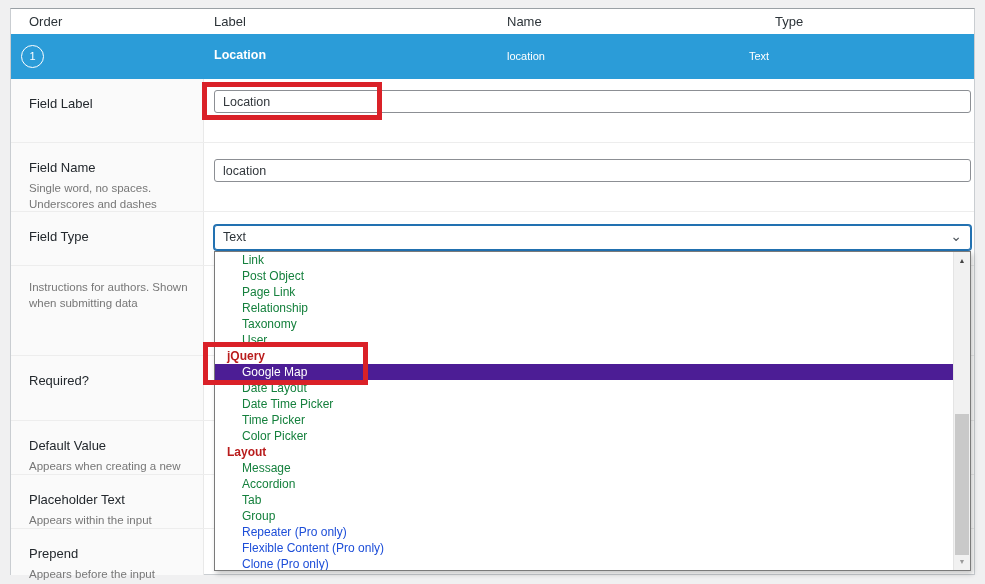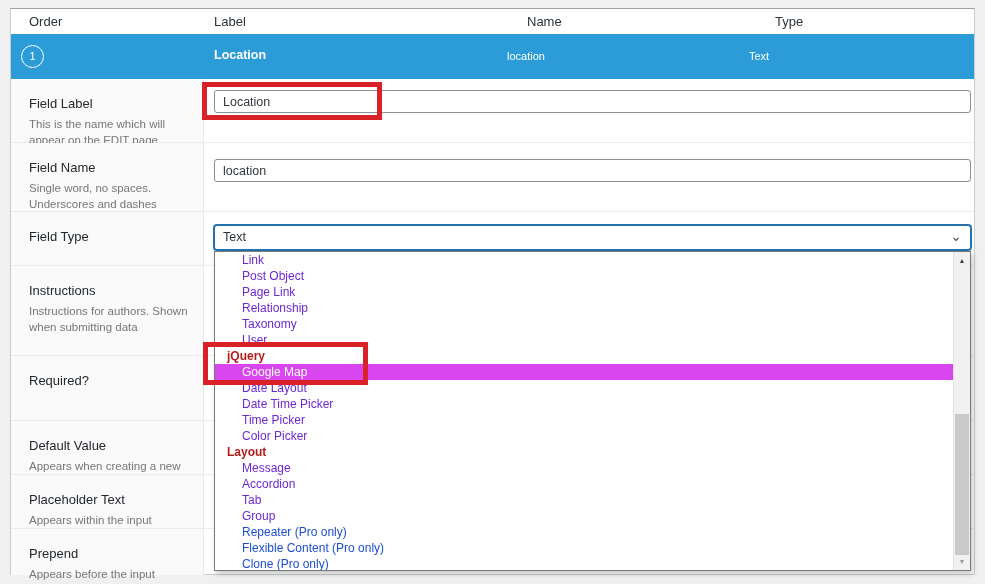--- a/index.html
+++ b/index.html
@@ -9,21 +9,21 @@
     font-family:"Liberation Sans",sans-serif;
     -webkit-font-smoothing:antialiased;
   }
   .panel{
     position:absolute;left:10px;top:8px;width:965px;height:567px;
     background:#fff;border:1px solid #c9cdd1;border-top:1px solid #9aa0a5;
     box-sizing:border-box;
   }
   
   .th{position:absolute;top:5px;font-size:13px;font-weight:normal;color:#2c3338;white-space:nowrap}
-  .th-order{left:18px}.th-label{left:203px}.th-name{left:516px}.th-type{left:764px}
+  .th-order{left:18px}.th-label{left:203px}.th-name{left:496px}.th-type{left:764px}
   
   .blue-row{position:absolute;left:0;top:25px;width:100%;height:45px;background:#2b9cd8;color:#fff}
   .order-circle{
     position:absolute;left:10px;top:11px;width:21px;height:21px;border:1px solid #fff;
     border-radius:50%;text-align:center;line-height:21px;font-size:11px;color:#fff;
   }
   .br-label{position:absolute;left:203px;top:14px;font-size:12.5px;font-weight:bold;white-space:nowrap}
   .br-name{position:absolute;left:496px;top:16px;font-size:11px;white-space:nowrap}
   .br-type{position:absolute;left:738px;top:16px;font-size:11px;white-space:nowrap}
   
@@ -48,23 +48,23 @@
     background:#fff;border:1px solid #2271b1;box-shadow:0 0 0 1px #2271b1;border-radius:3px;
     font-size:12.5px;color:#2c3338;line-height:23px;padding-left:8px;z-index:4;cursor:pointer;
   }
   .chev{position:absolute;right:8px;top:-1px;font-size:14px;color:#50575e}
   
   .dropdown{
     position:absolute;left:203px;top:242px;width:757px;height:320px;box-sizing:border-box;
     background:#fff;border:1px solid #7a7a7a;box-shadow:2px 3px 5px rgba(0,0,0,.22);z-index:5;
   }
   .opts{position:absolute;left:0;top:0;right:17px;bottom:0;overflow:hidden}
-  .opt{height:16px;line-height:16px;font-size:12px;color:#6d28d9;padding-left:27px;white-space:nowrap;cursor:default}
+  .opt{height:16px;line-height:16px;font-size:12px;color:#15803d;padding-left:27px;white-space:nowrap;cursor:default}
   .opt.group{font-weight:bold;color:#b91c1c;padding-left:12px}
-  .opt.selected{background:#d946ef;color:#fff}
+  .opt.selected{background:#4c1d95;color:#fff}
   .opt.disabled{color:#1d4ed8}
   
   .scrollbar{position:absolute;right:0;top:0;width:17px;height:100%;background:#f1f1f1;border-left:1px solid #e4e4e4;box-sizing:border-box}
   .sb-btn{position:absolute;left:0;width:100%;height:17px;text-align:center;font-size:7px;line-height:17px}
   .sb-up{top:0;color:#444}
   .sb-down{bottom:0;color:#9a9a9a}
   .sb-thumb{position:absolute;left:1px;top:162px;width:14px;height:141px;background:#c9c9c9}
   
   .annotation{position:absolute;border:5px solid #da2128;box-sizing:border-box;z-index:10;pointer-events:none}
   #annotation-field-label{left:191px;top:73px;width:180px;height:38px}
@@ -83,37 +83,35 @@
   <div class="blue-row">
     <div class="order-circle">1</div>
     <div class="br-label">Location</div>
     <div class="br-name">location</div>
     <div class="br-type">Text</div>
   </div>
 
   <div class="srow" style="top:70px;height:64px">
     <div class="lcell">
       <div class="ltitle">Field Label</div>
-      <div class="ldesc">This is the name which will appear on the EDIT page</div>
     </div>
   </div>
   <div class="srow" style="top:134px;height:69px">
     <div class="lcell">
       <div class="ltitle">Field Name</div>
       <div class="ldesc">Single word, no spaces. Underscores and dashes allowed</div>
     </div>
   </div>
   <div class="srow" style="top:203px;height:54px">
     <div class="lcell">
       <div class="ltitle">Field Type</div>
     </div>
   </div>
   <div class="srow" style="top:257px;height:90px">
     <div class="lcell">
-      <div class="ltitle">Instructions</div>
       <div class="ldesc">Instructions for authors. Shown when submitting data</div>
     </div>
   </div>
   <div class="srow" style="top:347px;height:65px">
     <div class="lcell">
       <div class="ltitle">Required?</div>
     </div>
   </div>
   <div class="srow" style="top:412px;height:54px">
     <div class="lcell">

